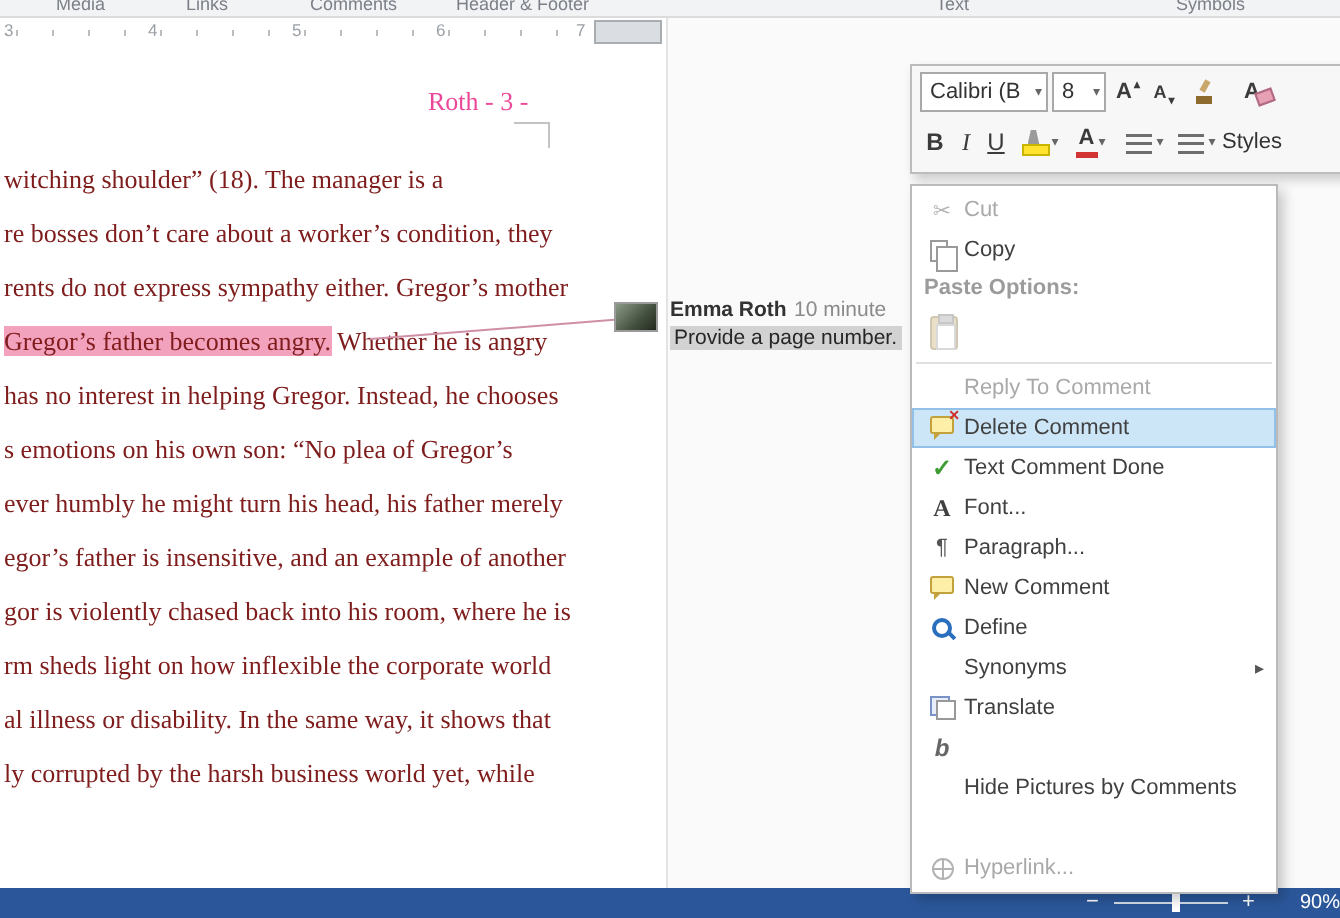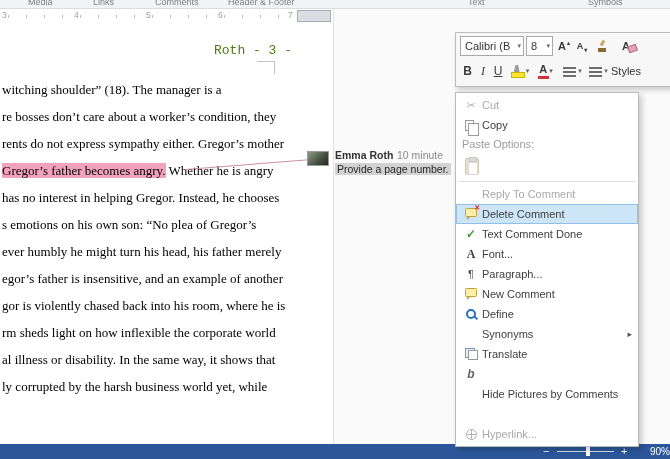--- a/index.html
+++ b/index.html
@@ -15,23 +15,23 @@
   .ruler{position:absolute;left:0;top:9px;width:333px;height:14px;background:#fff;z-index:2}
   .ruler-ticks{position:absolute;left:8px;top:6px;width:282px;height:3px;
     background:repeating-linear-gradient(to right,#b9bdc2 0 1px,transparent 1px 18px)}
   .rn{position:absolute;top:1px;font-size:8.5px;color:#9aa0a6}
   .ruler-margin{position:absolute;left:297px;top:1px;width:34px;height:12px;background:#dadde1;border:1px solid #a9adb2}
 
   
   .markup-area{position:absolute;left:333px;top:9px;width:337px;height:435px;background:#fafafa;border-left:1px solid #e3e3e3;z-index:1}
 
   
-  .page-header{position:absolute;left:214px;top:43px;font-family:Liberation Mono, monospace;font-size:13px;color:#4d7c0f;z-index:2}
+  .page-header{position:absolute;left:214px;top:43px;font-family:Liberation Serif, serif;font-size:13px;color:#ec4899;z-index:2}
   .corner-mark{position:absolute;left:257px;top:61px;width:18px;height:13px;border-top:1px solid #c3c3c3;border-right:1px solid #c3c3c3;z-index:2}
-  .doc-text{position:absolute;left:2px;top:76px;font-family:"Liberation Serif",serif;font-size:13px;color:#000000;white-space:nowrap;z-index:2}
+  .doc-text{position:absolute;left:2px;top:76px;font-family:"Liberation Serif",serif;font-size:13px;color:#7f1d1d;white-space:nowrap;z-index:2}
   .doc-line{height:27px;line-height:27px}
   .hl{background:#f3a2be}
 
   
   .anchor-line{position:absolute;left:185px;top:169px;width:124px;height:1px;background:#cf8fa8;transform:rotate(-4.5deg);transform-origin:0 0;z-index:3}
   .comment-card{position:absolute;left:307px;top:148px;width:210px;height:34px;font-size:10.5px;z-index:4}
   .avatar{position:absolute;left:0;top:3px;width:22px;height:15px;background:linear-gradient(135deg,#8a9a85,#44503f 60%,#23281f);border:1px solid #9b9b9b}
   .c-author{position:absolute;left:28px;top:1px;font-weight:bold;color:#323232;white-space:nowrap}
   .c-time{position:absolute;left:90px;top:1px;color:#8a8a8a;white-space:nowrap}
   .c-text{position:absolute;left:28px;top:15px;color:#262626;background:#d2d2d2;padding:0 2px;white-space:nowrap}
@@ -64,21 +64,21 @@
   .icon-list{width:13px;height:10px;margin-top:2px;background:repeating-linear-gradient(to bottom,#6d6d6d 0 1.5px,transparent 1.5px 4.2px)}
   .styles-label{font-size:11px;color:#333}
 
   
   .context-menu{position:absolute;left:455px;top:92px;width:184px;background:#fff;border:1px solid #bababa;box-shadow:3px 3px 6px rgba(0,0,0,.2);padding:2px 0;font-size:11px;color:#404040;z-index:10}
   .cm-item{display:flex;align-items:center;height:20px;padding:0 6px 0 4px;position:relative;white-space:nowrap}
   .cm-icon{flex:0 0 22px;display:flex;justify-content:center;align-items:center;height:100%}
   .cm-label{flex:1;overflow:hidden}
   .disabled{color:#a9a9a9}
   .hovered{background:#cde6f7;box-shadow:inset 0 0 0 1px #92c0e6}
-  .cm-paste-label{font-weight:normal;color:#9b9b9b;height:18px;display:flex;align-items:center;padding-left:6px}
+  .cm-paste-label{font-weight:bold;color:#9b9b9b;height:18px;display:flex;align-items:center;padding-left:6px}
   .cm-paste-row{height:26px;display:flex;align-items:center;padding-left:9px}
   .cm-sep{height:1px;background:#e0e0e0;margin:2px 2px}
   .cm-arrow{position:absolute;right:6px;font-size:9px;color:#555}
 
   .icon-scissors{font-size:11px;color:#b5b5b5}
   .icon-copy{width:9px;height:11px;border:1px solid #9a9a9a;background:#fff;position:relative;left:-2px}
   .icon-copy::after{content:"";position:absolute;left:2px;top:2px;width:9px;height:11px;border:1px solid #9a9a9a;background:#fff}
   .icon-clipboard{width:14px;height:17px;background:#d9c79b;border:1px solid #a99a74;border-radius:2px;position:relative;opacity:.55}
   .icon-clipboard::before{content:"";position:absolute;left:3px;top:-2px;width:6px;height:3px;background:#bfbfbf;border:1px solid #9a9a9a}
   .icon-clipboard::after{content:"";position:absolute;left:2px;top:3px;width:8px;height:11px;background:#fff;border:1px solid #bbb}

